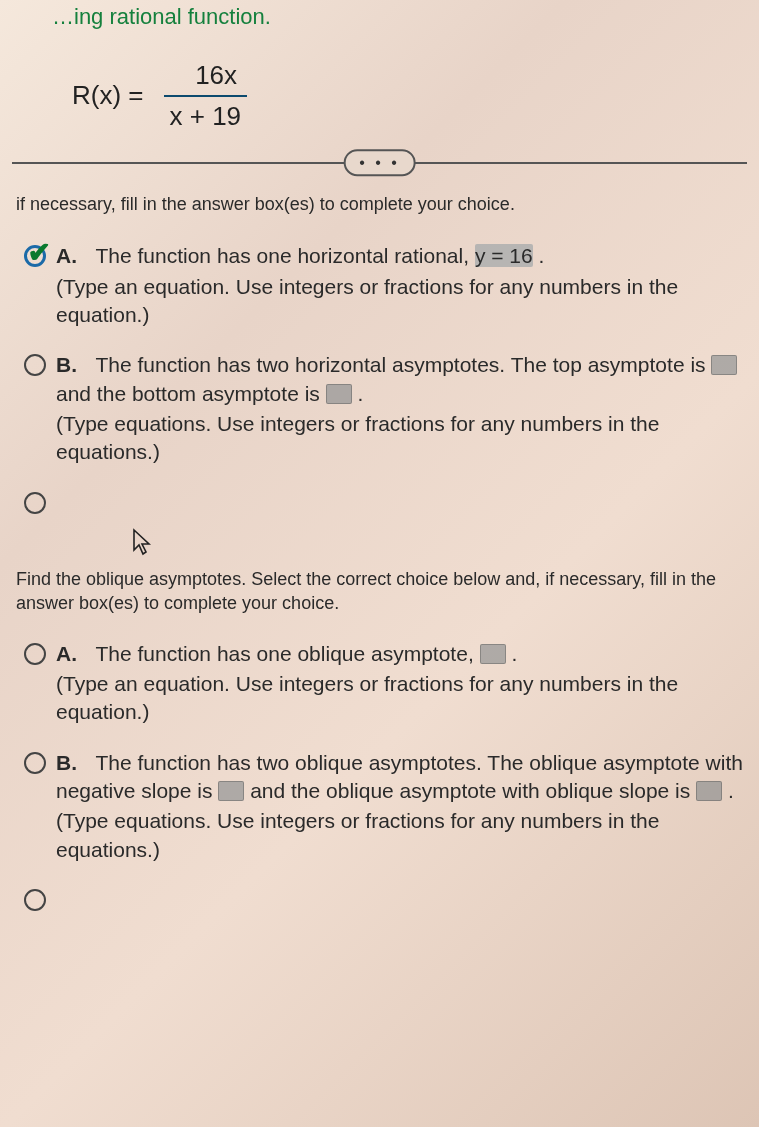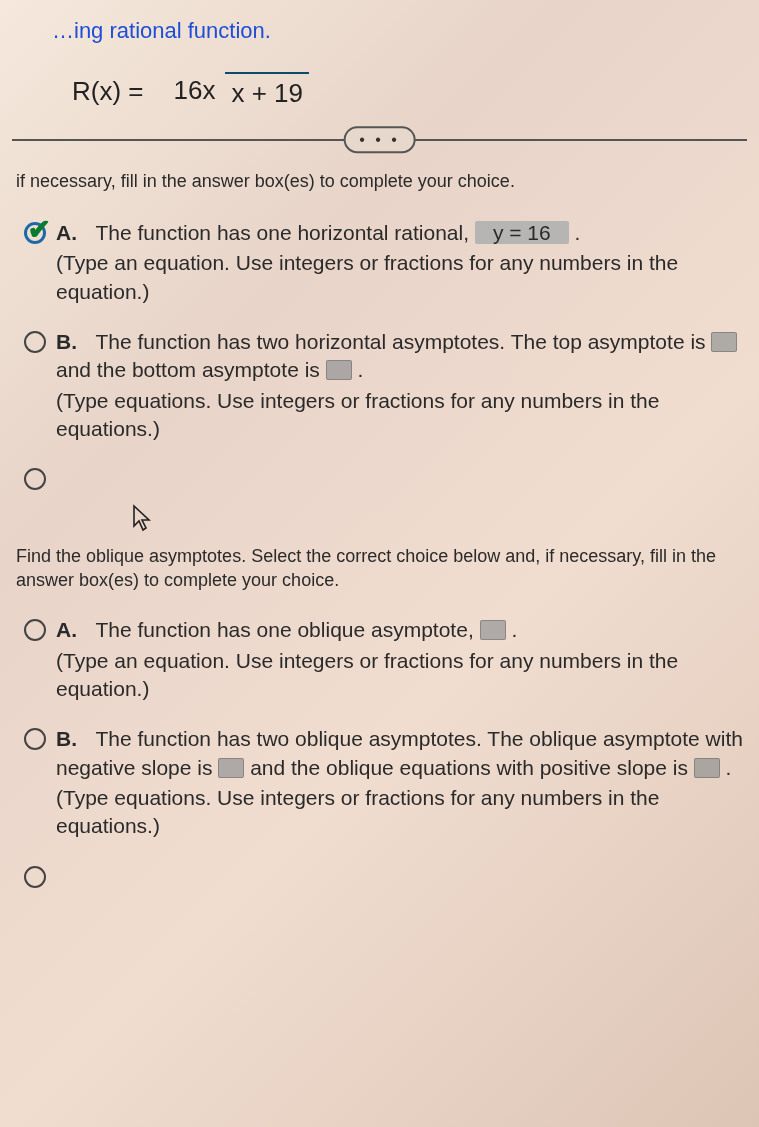--- a/index.html
+++ b/index.html
@@ -8,34 +8,34 @@
     background: linear-gradient(135deg, #f5e8dc 0%, #e8d4c8 30%, #f0ddd0 60%, #ddc5b5 100%);
     width: 759px;
     min-height: 1127px;
     color: #2a2a2a;
     font-size: 21px;
     line-height: 1.35;
     padding: 0 12px 20px 12px;
   }
   .top-cut {
     font-size: 22px;
-    color: #1d4ed8;
-    padding: 16px 0 8px 40px;
+    color: #15803d;
+    padding: 2px 0 8px 40px;
     overflow: hidden;
     white-space: nowrap;
   }
   .equation {
     display: flex;
     align-items: center;
     padding: 18px 0 18px 60px;
     font-size: 26px;
     color: #222;
   }
   .equation .lhs { margin-right: 16px; }
-  .frac { display: inline-flex; flex-direction: row; align-items: center; margin-left: 4px;}
+  .frac { display: inline-flex; flex-direction: column; align-items: flex-end; margin-left: 4px;}
   .frac .num { padding: 0 10px 2px 10px; }
   .frac .den { border-top: 2px solid #0c4a6e; padding: 2px 6px 0 6px; }
   .hr-wrap { position: relative; margin: 10px 0 28px 0; }
   .hr-line { border: none; border-top: 2px solid #555; }
   .ellipsis-pill {
     position: absolute;
     left: 50%; top: 50%;
     transform: translate(-50%, -50%);
     border: 2px solid #555;
     border-radius: 14px;
@@ -60,21 +60,21 @@
     color: #0a7a2e;
     font-size: 28px;
     font-weight: bold;
   }
   .opt-body { flex: 1; }
   .letter { font-weight: bold; margin-right: 8px; display: inline-block; min-width: 26px; }
   .opt-text { display: inline; }
   .hint { display: block; margin-top: 2px; }
   .filled-ans {
     background: rgba(120,140,150,0.45);
-    padding: 0 18px;
+    padding: 0 0;
     border-radius: 2px;
   }
   .blank {
     display: inline-block;
     width: 26px; height: 20px;
     background: rgba(110,120,125,0.5);
     border: 1px solid rgba(80,80,80,0.4);
     vertical-align: -3px;
     border-radius: 2px;
   }
@@ -148,21 +148,21 @@
     <span class="hint">(Type an equation. Use integers or fractions for any numbers in the equation.)</span>
   </div>
 </div>
 
 <div class="option">
   <div class="radio"></div>
   <div class="opt-body">
     <span class="letter">B.</span>
     <span>The function has two oblique asymptotes. The oblique asymptote with negative slope is </span>
     <span class="blank"></span>
-    <span> and the oblique equations with positive slope is </span>
+    <span> and the oblique asymptote with oblique slope is </span>
     <span class="blank"></span>
     <span> .</span>
     <span class="hint">(Type equations. Use integers or fractions for any numbers in the equations.)</span>
   </div>
 </div>
 
 <div class="option">
   <div class="radio"></div>
 </div>
 

